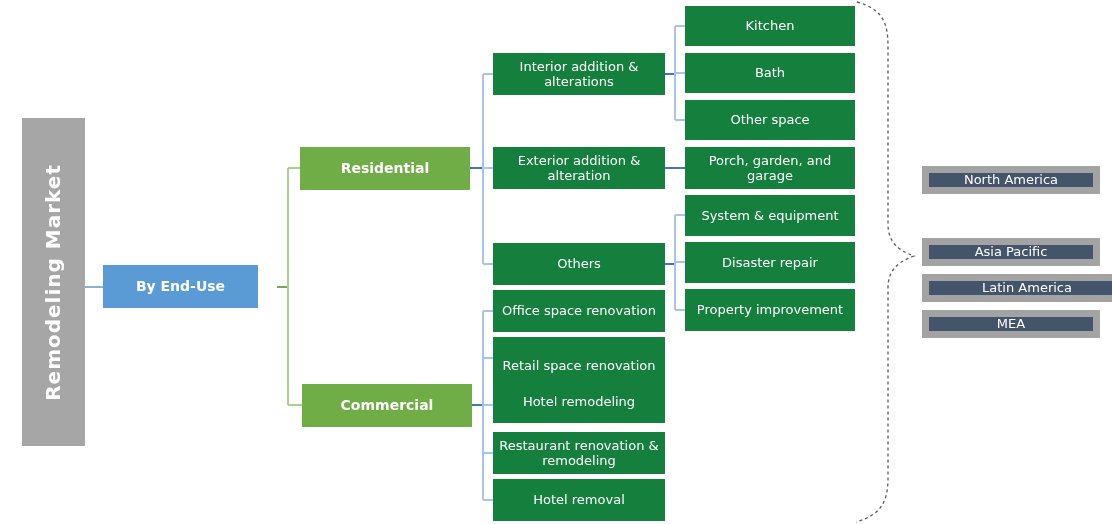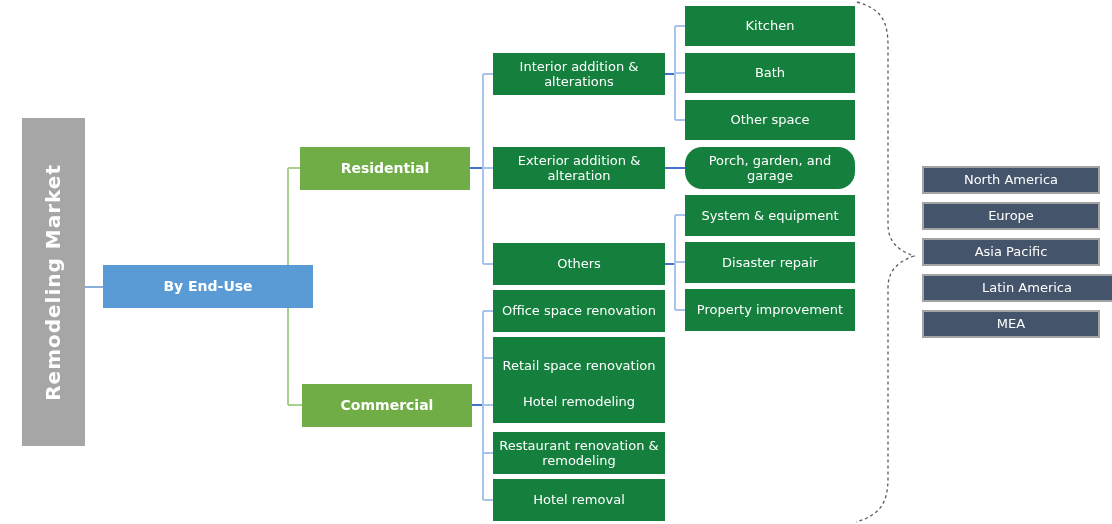--- a/index.html
+++ b/index.html
@@ -9,44 +9,44 @@
   }
   #wires{position:absolute;left:0;top:0;width:1112px;height:524px;pointer-events:none;}
   .node{
     position:absolute;display:flex;align-items:center;justify-content:center;
     text-align:center;color:#ffffff;font-size:13px;line-height:1.18;
     box-sizing:border-box;padding:2px 3px;z-index:2;
   }
   .blue{background:#15803d;}
   .green{background:#70AD47;font-weight:bold;font-size:14px;}
   .root{background:#5B9BD5;font-weight:bold;font-size:14px;}
-  .region{background:#44546A;border:2px solid #a3a3a3;font-size:13px;}
+  .region{background:#44546A;border:7px solid #a3a3a3;font-size:13px;}
   .graybar{background:#A6A6A6;}
   .graybar span{writing-mode:vertical-rl;transform:rotate(180deg);
     font-weight:bold;font-size:20px;color:#ffffff;letter-spacing:1px;}
 
   
   .pos-title{left:22px;top:118px;width:63px;height:328px;}
-  .pos-root{left:103px;top:265px;width:210px;height:43px;}
+  .pos-root{left:103px;top:265px;width:155px;height:43px;}
   .pos-residential{left:300px;top:147px;width:170px;height:43px;}
   .pos-commercial{left:302px;top:384px;width:170px;height:43px;}
 
   .pos-interior{left:493px;top:53px;width:172px;height:42px;}
   .pos-exterior{left:493px;top:147px;width:172px;height:42px;}
   .pos-others{left:493px;top:243px;width:172px;height:42px;}
   .pos-office{left:493px;top:290px;width:172px;height:42px;}
   .pos-retail{left:493px;top:337px;width:172px;height:58px;}
   .pos-hotel{left:493px;top:380px;width:172px;height:43px;}
   .pos-restaurant{left:493px;top:432px;width:172px;height:42px;}
   .pos-snow{left:493px;top:479px;width:172px;height:42px;}
 
   .pos-kitchen{left:685px;top:6px;width:170px;height:40px;}
   .pos-bath{left:685px;top:53px;width:170px;height:40px;}
   .pos-otherroom{left:685px;top:100px;width:170px;height:40px;}
-  .pos-porch{left:685px;top:147px;width:170px;height:42px;border-radius:17px;}
+  .pos-porch{left:685px;top:147px;width:170px;height:42px;}
   .pos-system{left:685px;top:195px;width:170px;height:41px;}
   .pos-disaster{left:685px;top:242px;width:170px;height:41px;}
   .pos-property{left:685px;top:289px;width:170px;height:42px;}
 
   .pos-region-0{left:922px;top:166px;width:178px;height:28px;}
   .pos-region-1{left:922px;top:202px;width:178px;height:28px;}
   .pos-region-2{left:922px;top:238px;width:178px;height:28px;}
   .pos-region-3{left:922px;top:274px;width:210px;height:28px;}
   .pos-region-4{left:922px;top:310px;width:178px;height:28px;}
 </style>
@@ -116,18 +116,17 @@
 
   <div class="node blue pos-kitchen">Kitchen</div>
   <div class="node blue pos-bath">Bath</div>
   <div class="node blue pos-otherroom">Other space</div>
   <div class="node blue pos-porch">Porch, garden, and garage</div>
   <div class="node blue pos-system">System &amp; equipment</div>
   <div class="node blue pos-disaster">Disaster repair</div>
   <div class="node blue pos-property">Property improvement</div>
 
   <div class="node region pos-region-0">North America</div>
-  <div class="node region pos-region-1">Europe</div>
   <div class="node region pos-region-2">Asia Pacific</div>
   <div class="node region pos-region-3">Latin America</div>
   <div class="node region pos-region-4">MEA</div>
 
 </div>
 
 </body></html>

